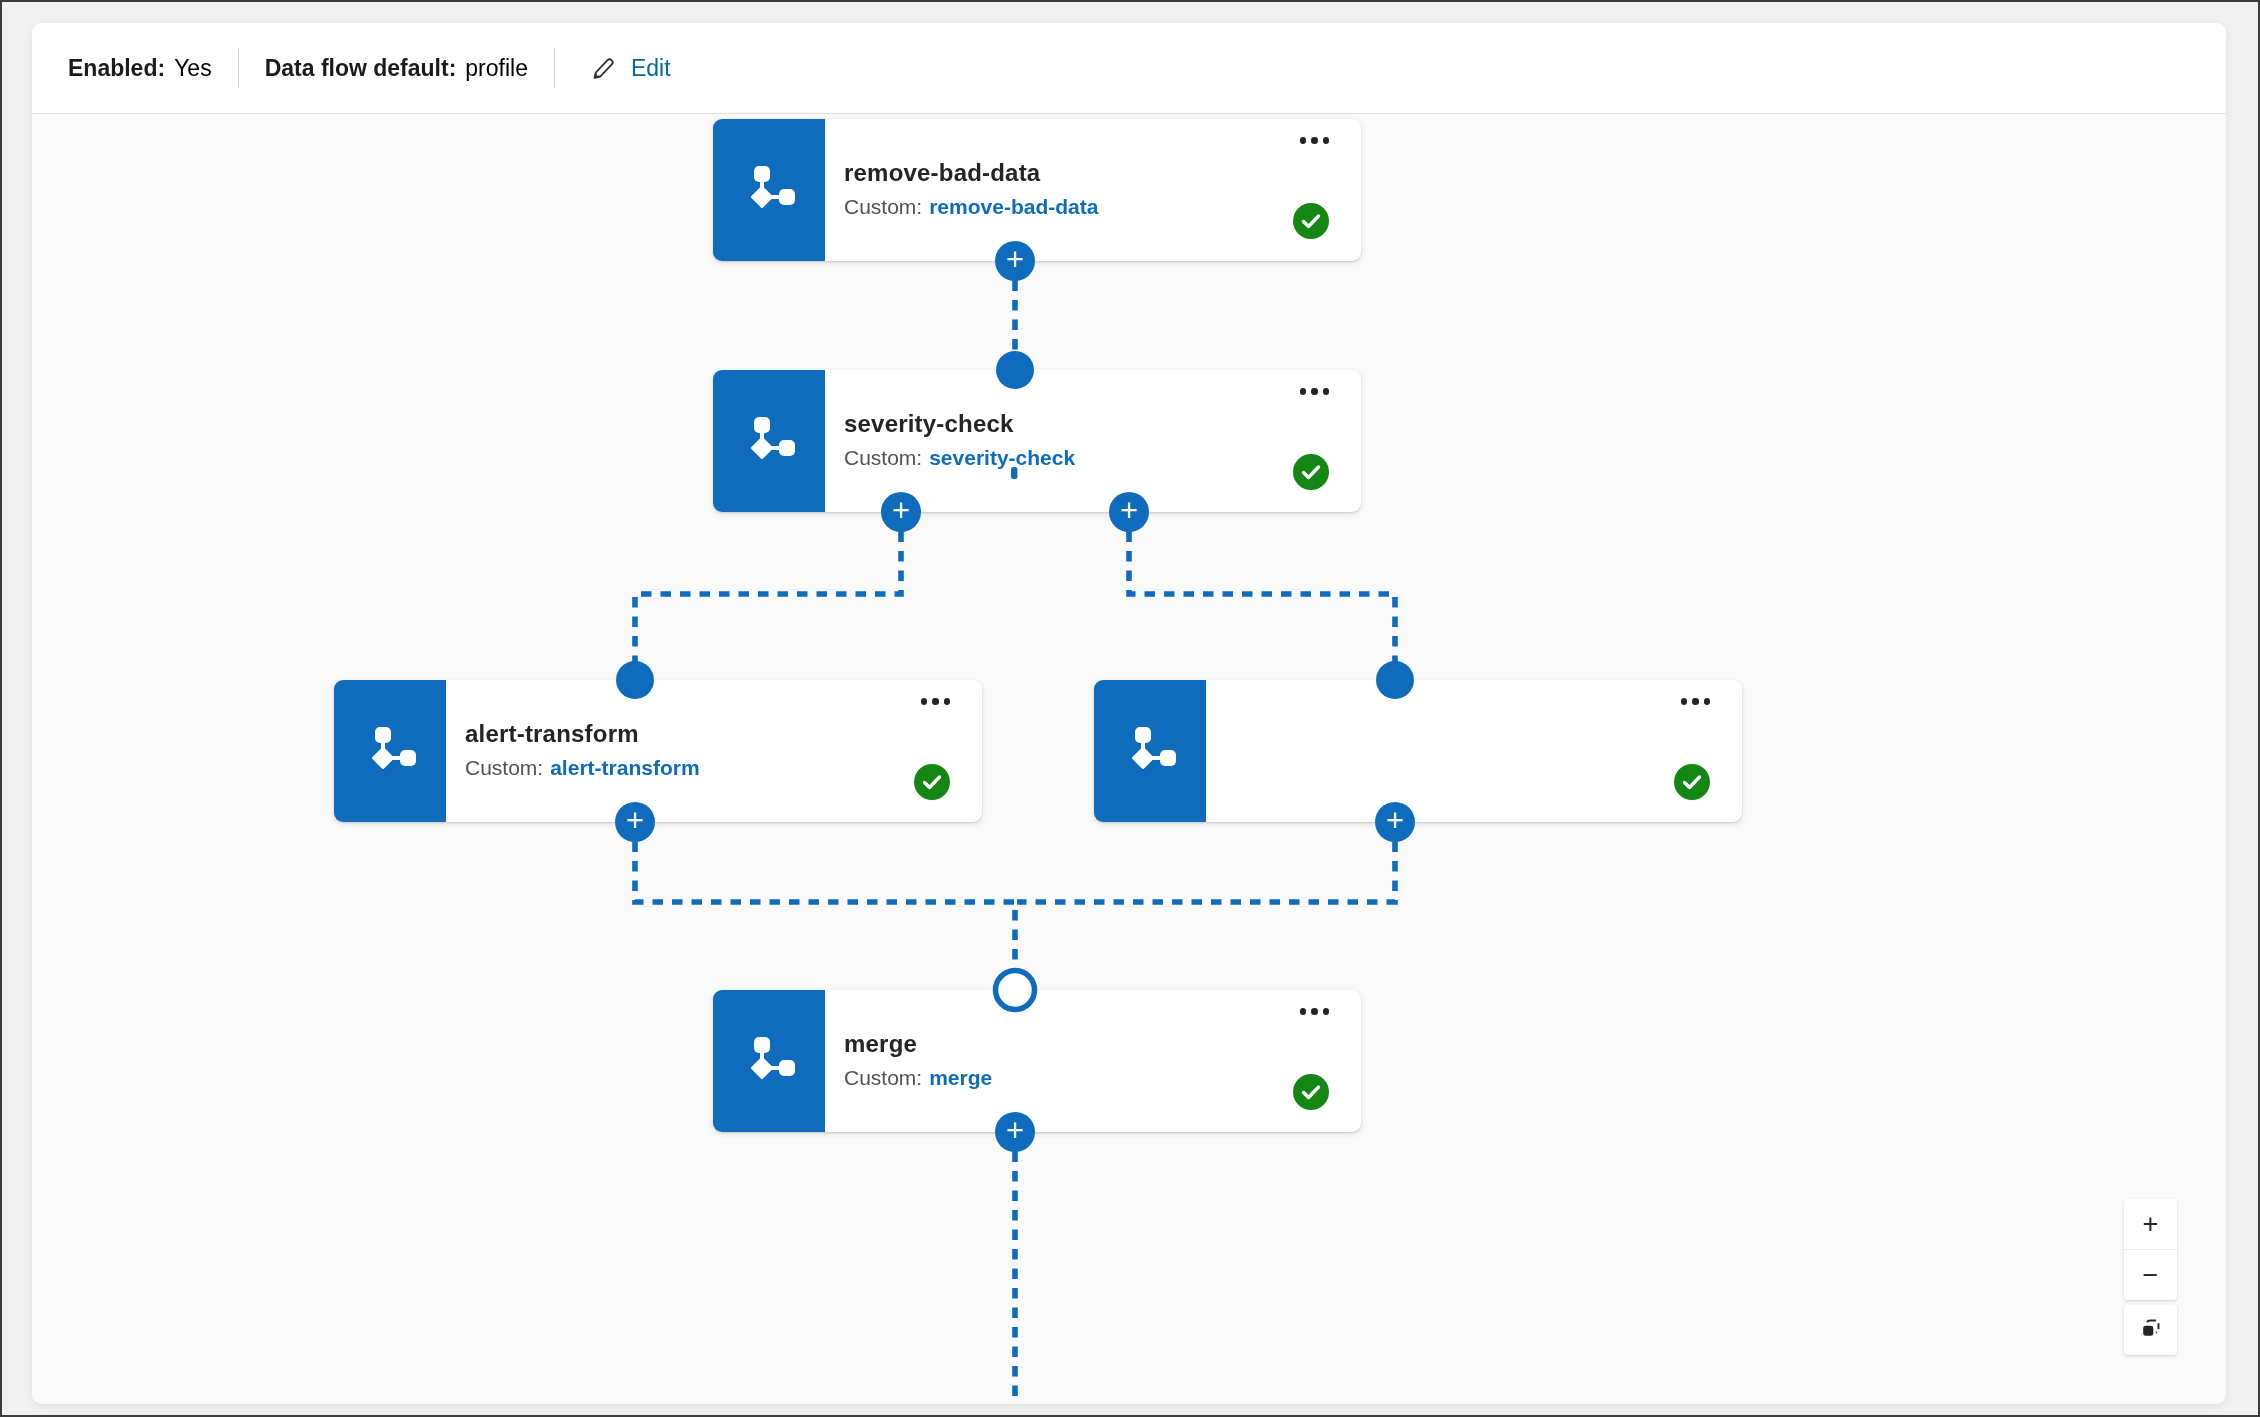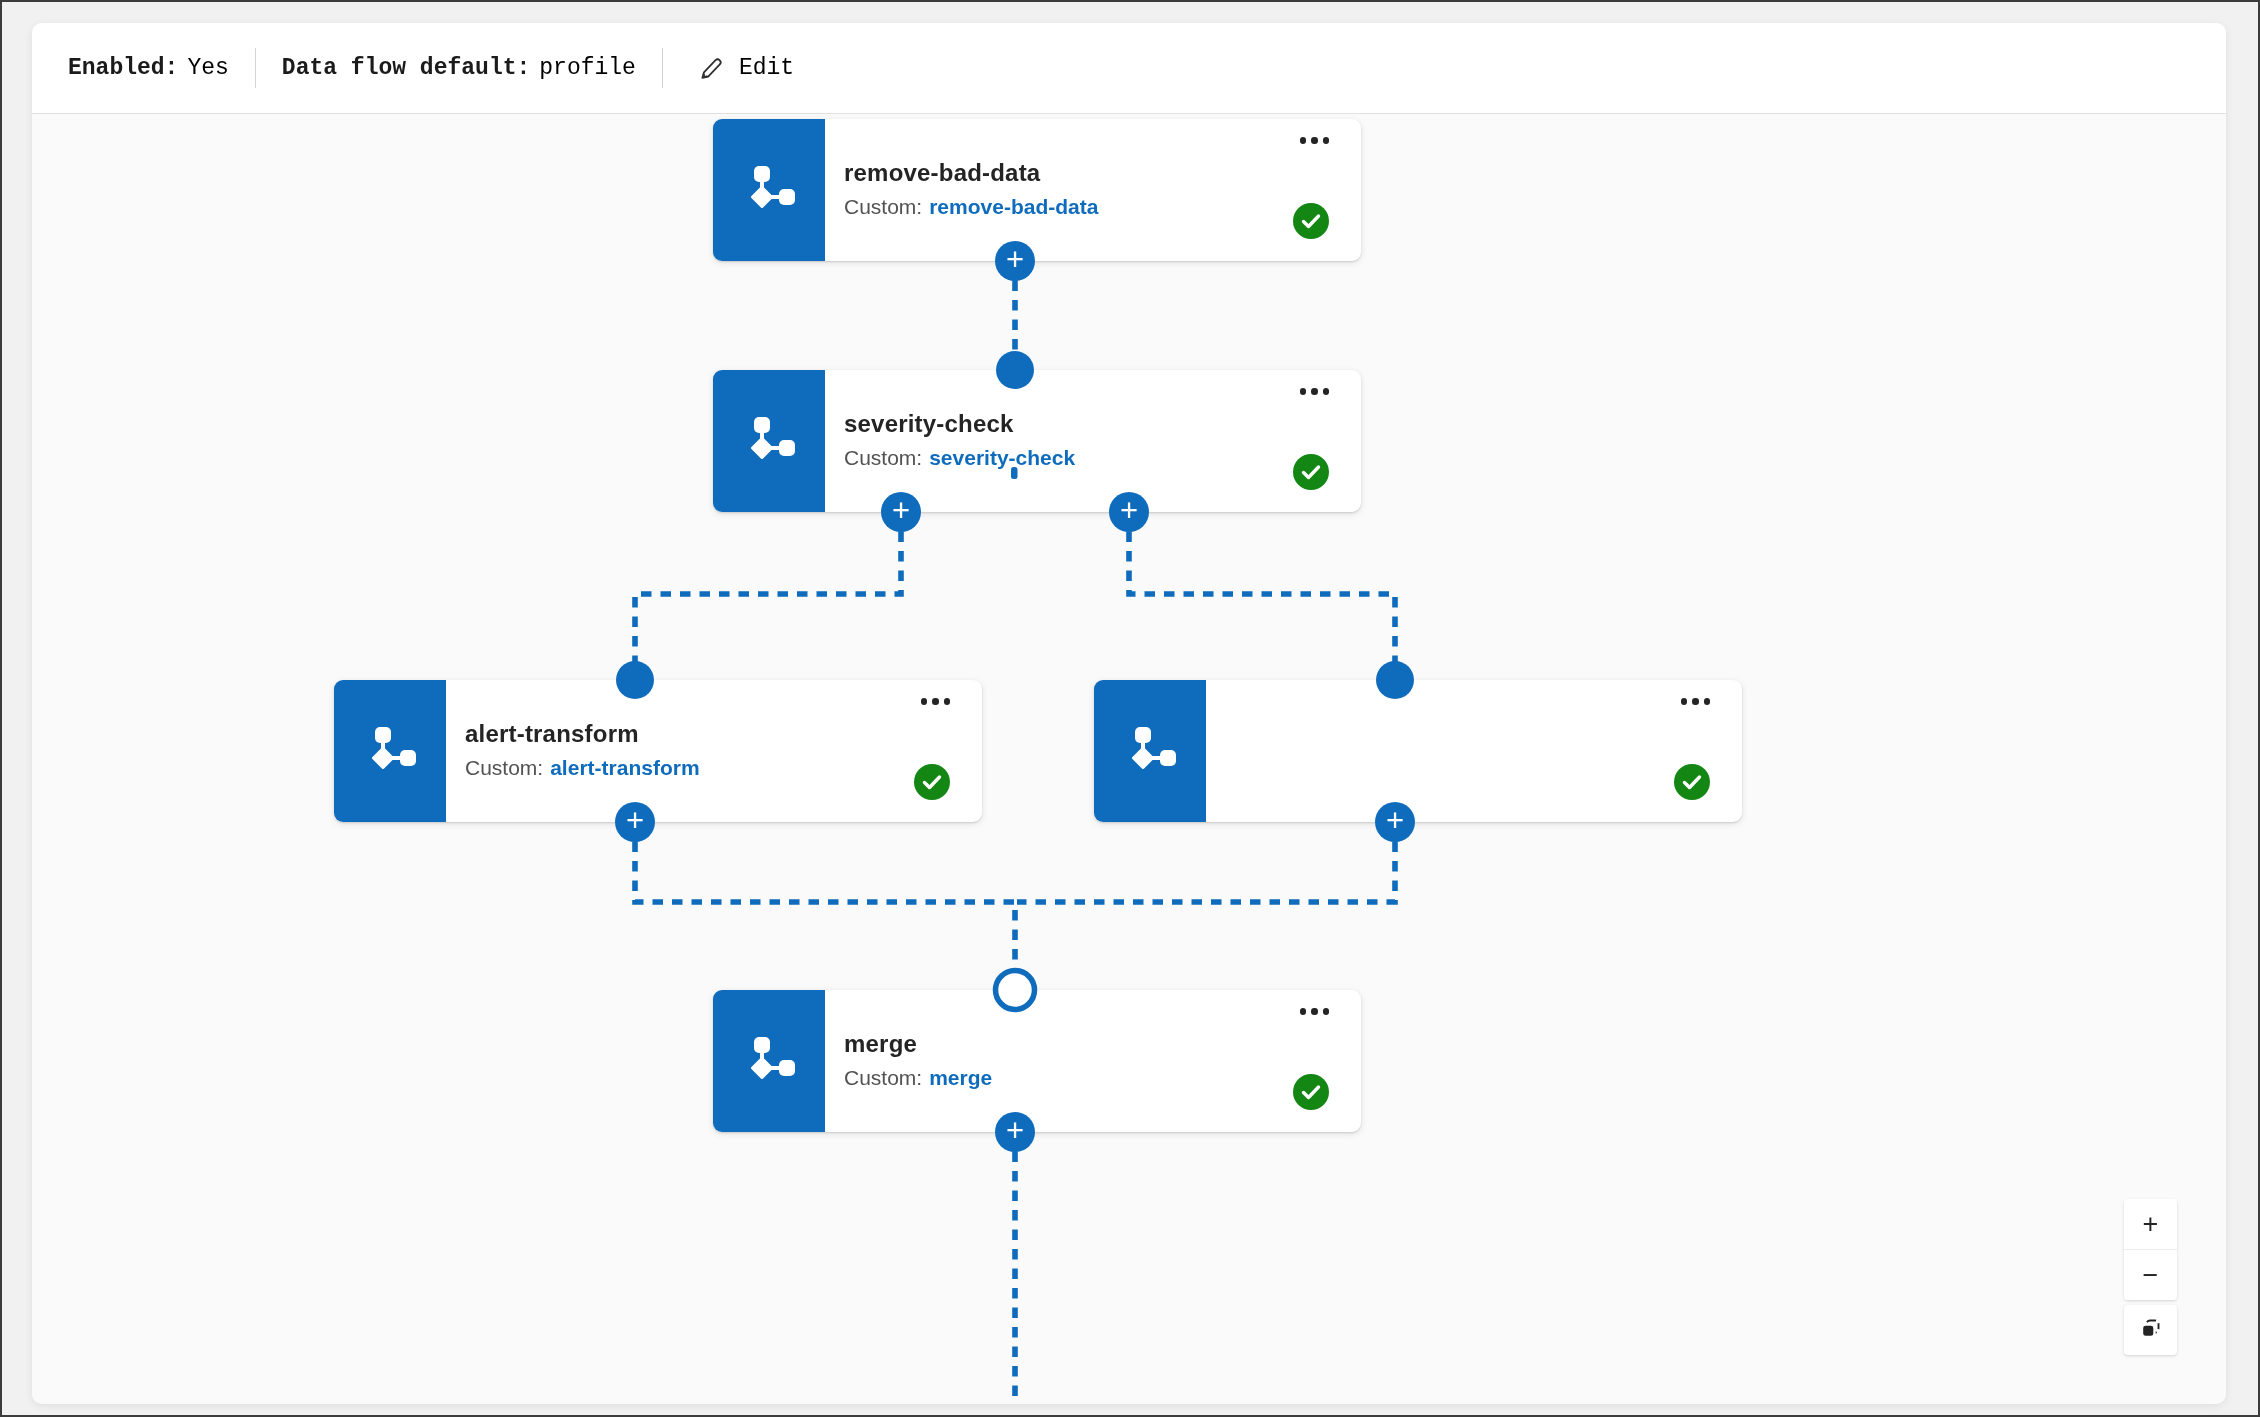--- a/index.html
+++ b/index.html
@@ -15,29 +15,28 @@
     background:#fafafa;border-radius:10px;
     box-shadow:0 2px 8px rgba(0,0,0,.08);
   }
   
   #toolbar{
     position:absolute;left:0;top:0;width:100%;height:91px;
     background:#ffffff;border-bottom:1px solid #e0e0e0;
     border-radius:10px 10px 0 0;
     display:flex;align-items:center;padding-left:36px;
     font-size:23px;
-    font-family:Liberation Mono, monospace;
   }
   .tb-item{display:flex;align-items:baseline;white-space:nowrap;}
   .tb-label{font-weight:700;color:#1b1b1b;}
   .tb-value{font-weight:400;color:#000000;margin-left:9px;}
   .tb-divider{width:1px;height:40px;background:#d4d4d4;margin:0 26px;}
   .tb-edit{
     display:flex;align-items:center;gap:13px;background:none;border:none;
-    font-family:inherit;font-size:23px;color:#000000;cursor:pointer;padding:4px 8px;
+    font-family:inherit;font-size:23px;color:#0369a1;cursor:pointer;padding:4px 8px;
   }
   .tb-edit svg{display:block;}
   
   #canvas{
     position:absolute;left:0;top:92px;width:2194px;height:1289px;
     background:#fafafa;border-radius:0 0 10px 10px;overflow:hidden;padding-left:16px;
   }
   #links-layer,#dots-layer{position:absolute;left:0;top:0;pointer-events:none;}
   #links-layer{z-index:1;}
   #dots-layer{z-index:3;}

